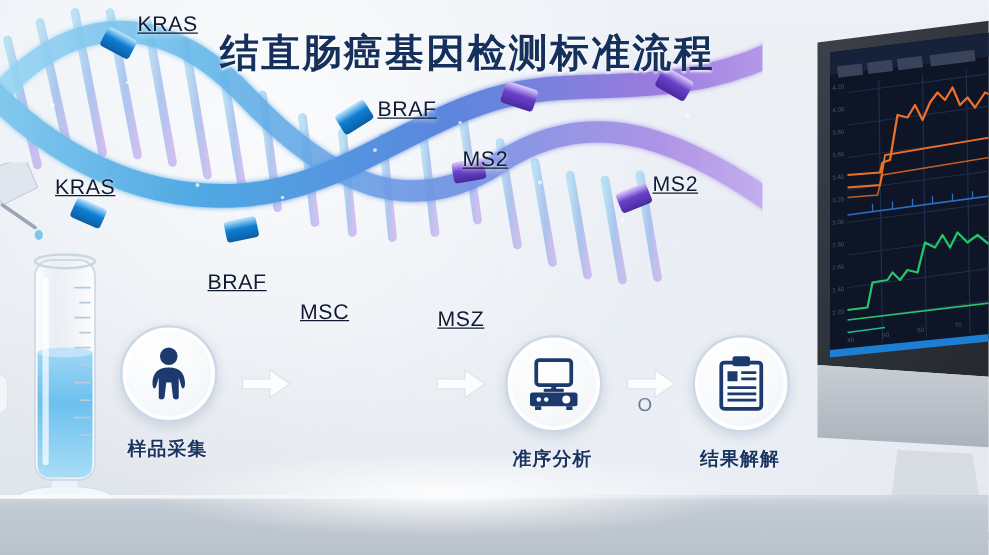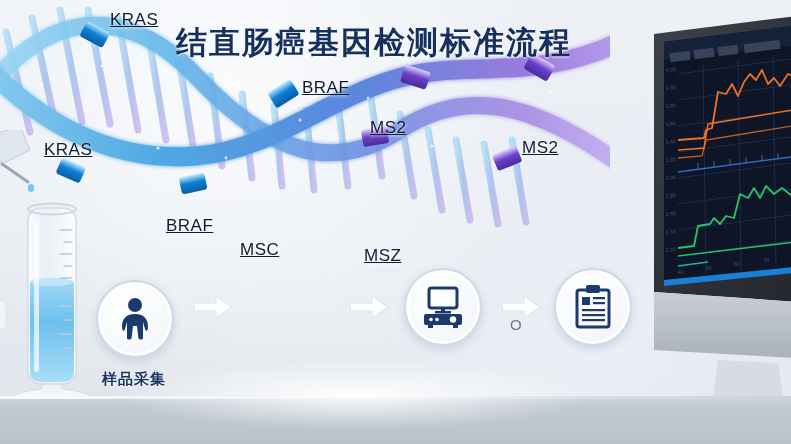--- a/index.html
+++ b/index.html
@@ -395,28 +395,28 @@
   </div>
 
   <div class="title">结直肠癌基因检测标准流程</div>
 
   <div class="gene-label" style="left:110px; top:10px;">KRAS</div>
   <div class="gene-label" style="left:44px;  top:140px;">KRAS</div>
   <div class="gene-label" style="left:302px; top:78px;">BRAF</div>
   <div class="gene-label" style="left:166px; top:216px;">BRAF</div>
   <div class="gene-label" style="left:370px; top:118px;">MS2</div>
   <div class="gene-label" style="left:240px; top:240px;text-align:right;">MSC</div>
-  <div class="gene-label" style="left:364px; top:246px;">MSZ</div>
+  <div class="gene-label" style="left:350px; top:246px;">MSZ</div>
   <div class="gene-label" style="left:522px; top:138px;">MS2</div>
 
   <div class="desk"></div>
   <div class="desk-edge"></div>
   <div class="desk-glow"></div>
 
-  <div class="step" style="left:96px; top:280px;">
+  <div class="step" style="left:96px; top:260px;">
     <div class="step-circle">
       <svg width="40" height="44" viewBox="0 0 40 44">
         <circle cx="20" cy="8" r="7" fill="#1c3a6e"></circle>
         <path d="M 20 17 C 10 17, 7 23, 7 30 C 7 34, 9 35, 10 32 L 12 25 L 12 41 C 12 43, 16 43, 16.6 41 L 18 29 L 22 29 L 23.4 41 C 24 43, 28 43, 28 41 L 28 25 L 30 32 C 31 35, 33 34, 33 30 C 33 23, 30 17, 20 17 Z" fill="#1c3a6e"></path>
       </svg>
     </div>
     <div class="step-label">样品采集</div>
   </div>
 
   <div class="arrow" style="left:192px;">
@@ -439,20 +439,21 @@
         <rect x="21" y="22" width="4" height="4" fill="#1c3a6e"></rect>
         <rect x="15" y="25" width="16" height="2.5" fill="#1c3a6e"></rect>
         <rect x="4" y="28" width="38" height="11" rx="2" fill="#1c3a6e"></rect>
         <circle cx="11" cy="33.5" r="1.8" fill="#ffffff"></circle>
         <circle cx="17" cy="33.5" r="1.8" fill="#ffffff"></circle>
         <circle cx="33" cy="33.5" r="3.2" fill="#ffffff"></circle>
         <rect x="8" y="39" width="5" height="3" fill="#1c3a6e"></rect>
         <rect x="33" y="39" width="5" height="3" fill="#1c3a6e"></rect>
       </svg>
     </div>
+    <div class="step-label">准序分析</div>
   </div>
 
   <div class="arrow" style="left:500px;">
     <svg width="42" height="26" viewBox="0 0 42 26">
       <path d="M 2 9 L 24 9 L 24 2 L 40 13 L 24 24 L 24 17 L 2 17 Z" fill="#fbfdfe" stroke="#dce4ee" stroke-width="1"></path>
     </svg>
   </div>
 
   <div class="tiny-o">O</div>
 
@@ -464,15 +465,16 @@
         <rect x="9" y="13" width="8" height="8" fill="#1c3a6e"></rect>
         <g fill="#1c3a6e">
           <rect x="20" y="13" width="12" height="2.2"></rect>
           <rect x="20" y="18" width="12" height="2.2"></rect>
           <rect x="9" y="25" width="23" height="2.2"></rect>
           <rect x="9" y="30" width="23" height="2.2"></rect>
           <rect x="9" y="35" width="23" height="2.2"></rect>
         </g>
       </svg>
     </div>
+    <div class="step-label">结果解解</div>
   </div>
 
 </div>
 
 </body></html>

